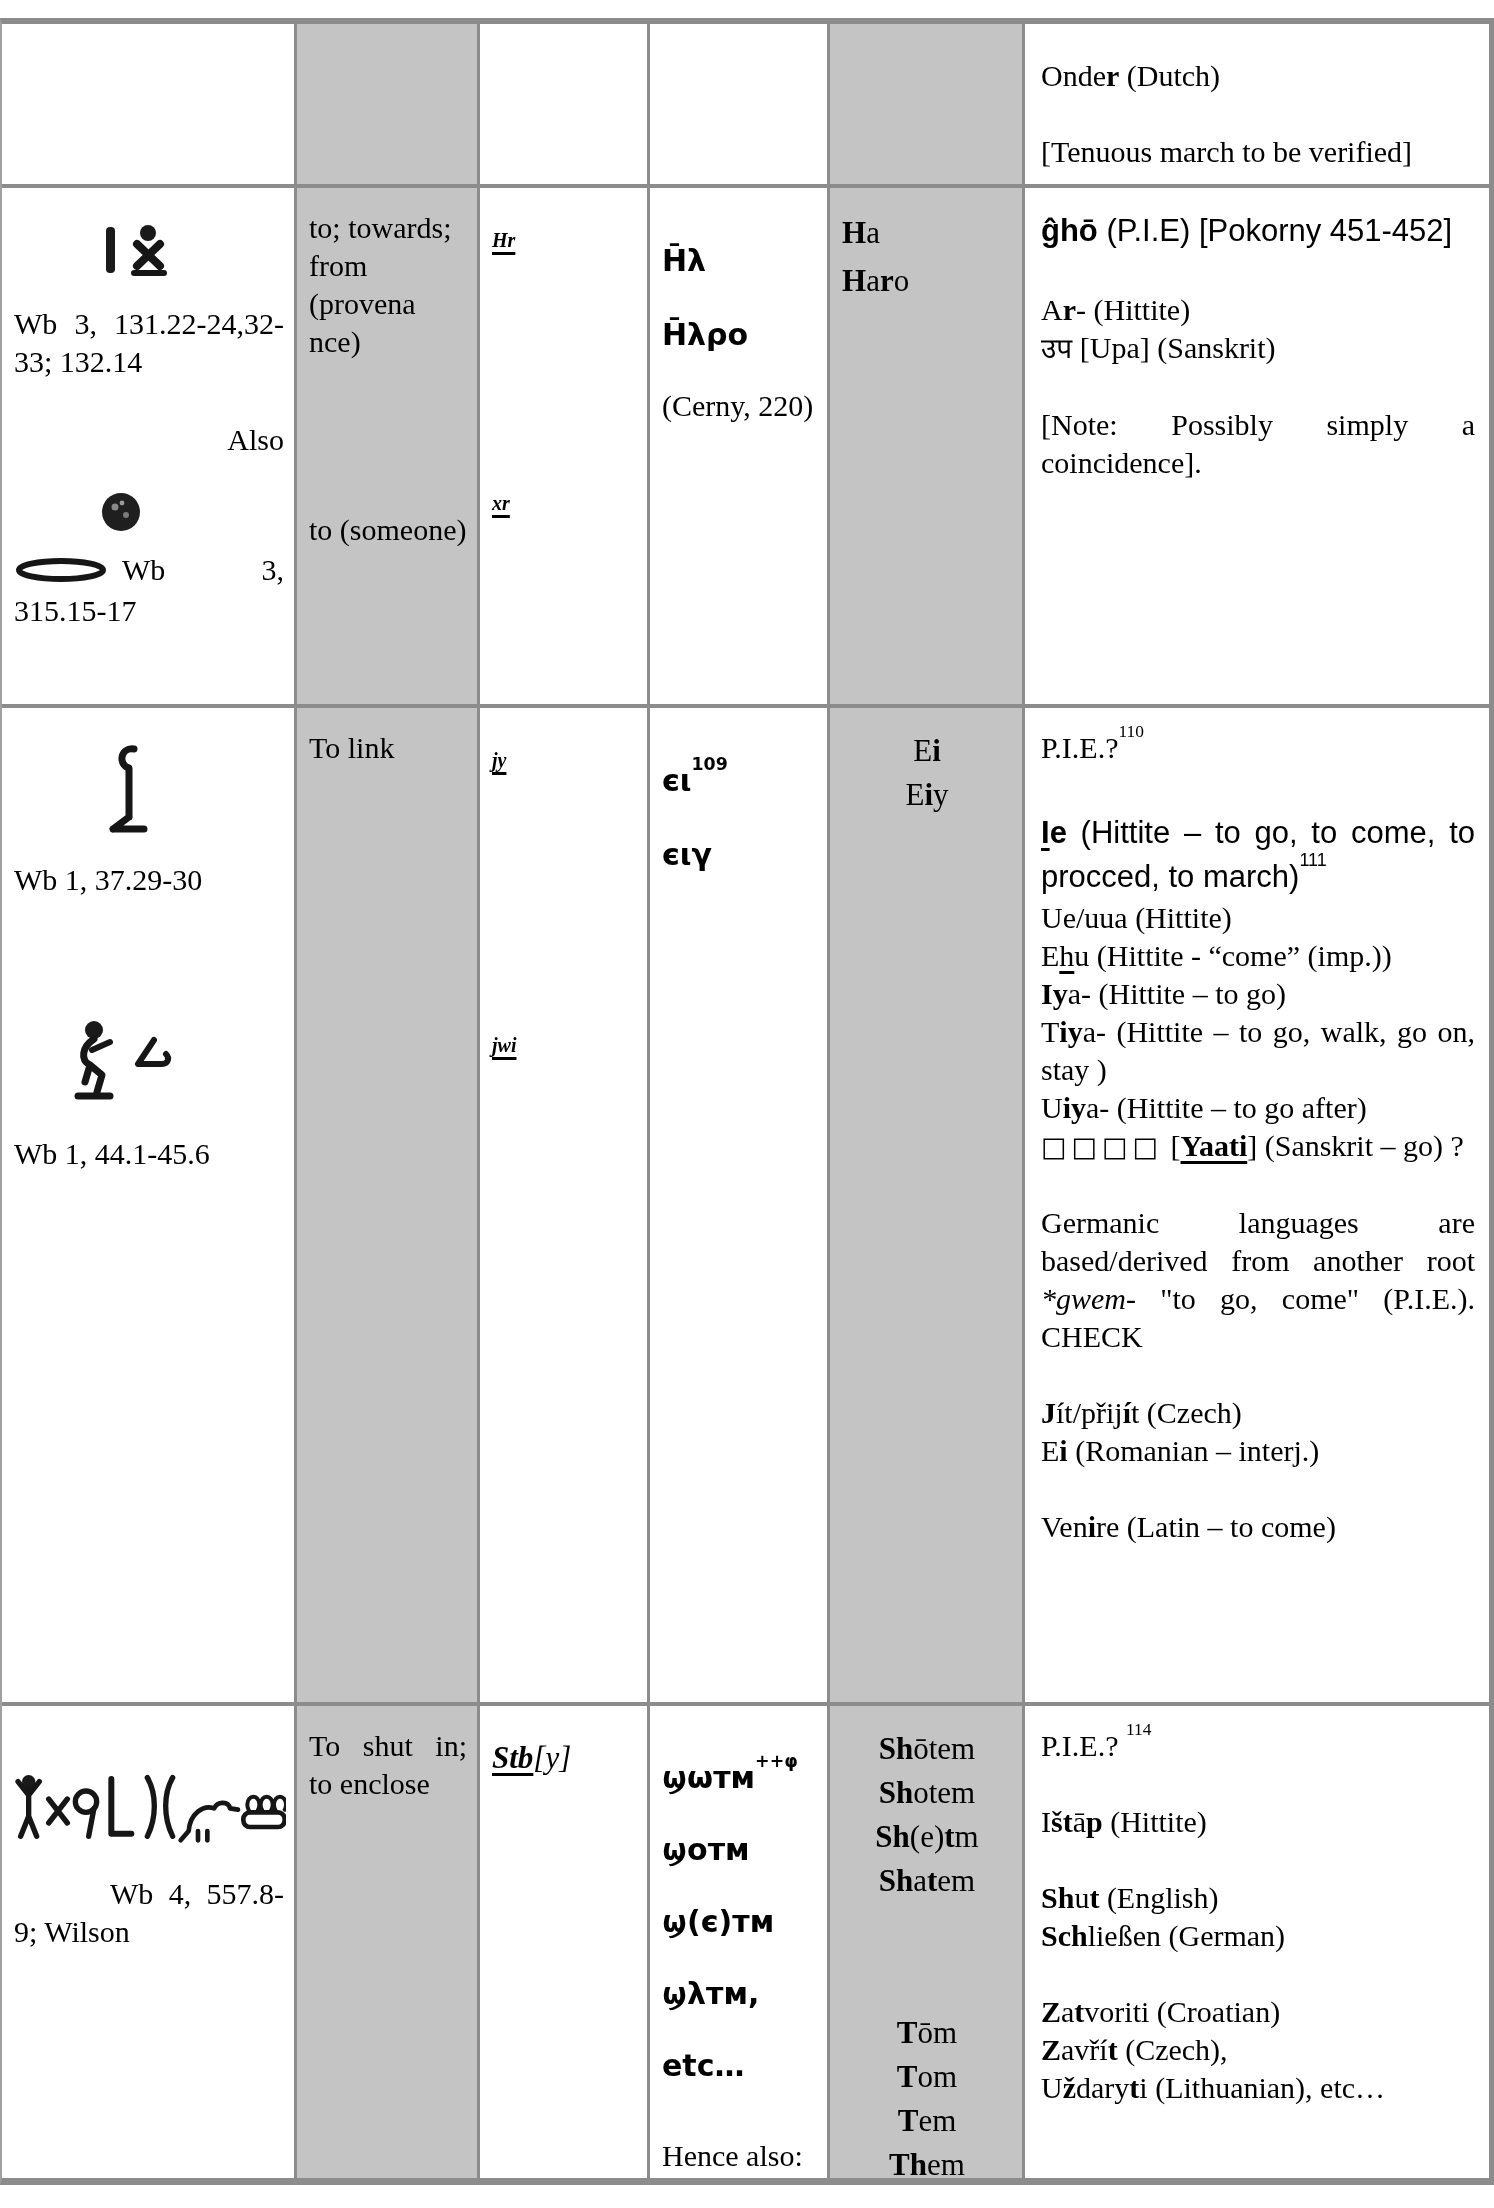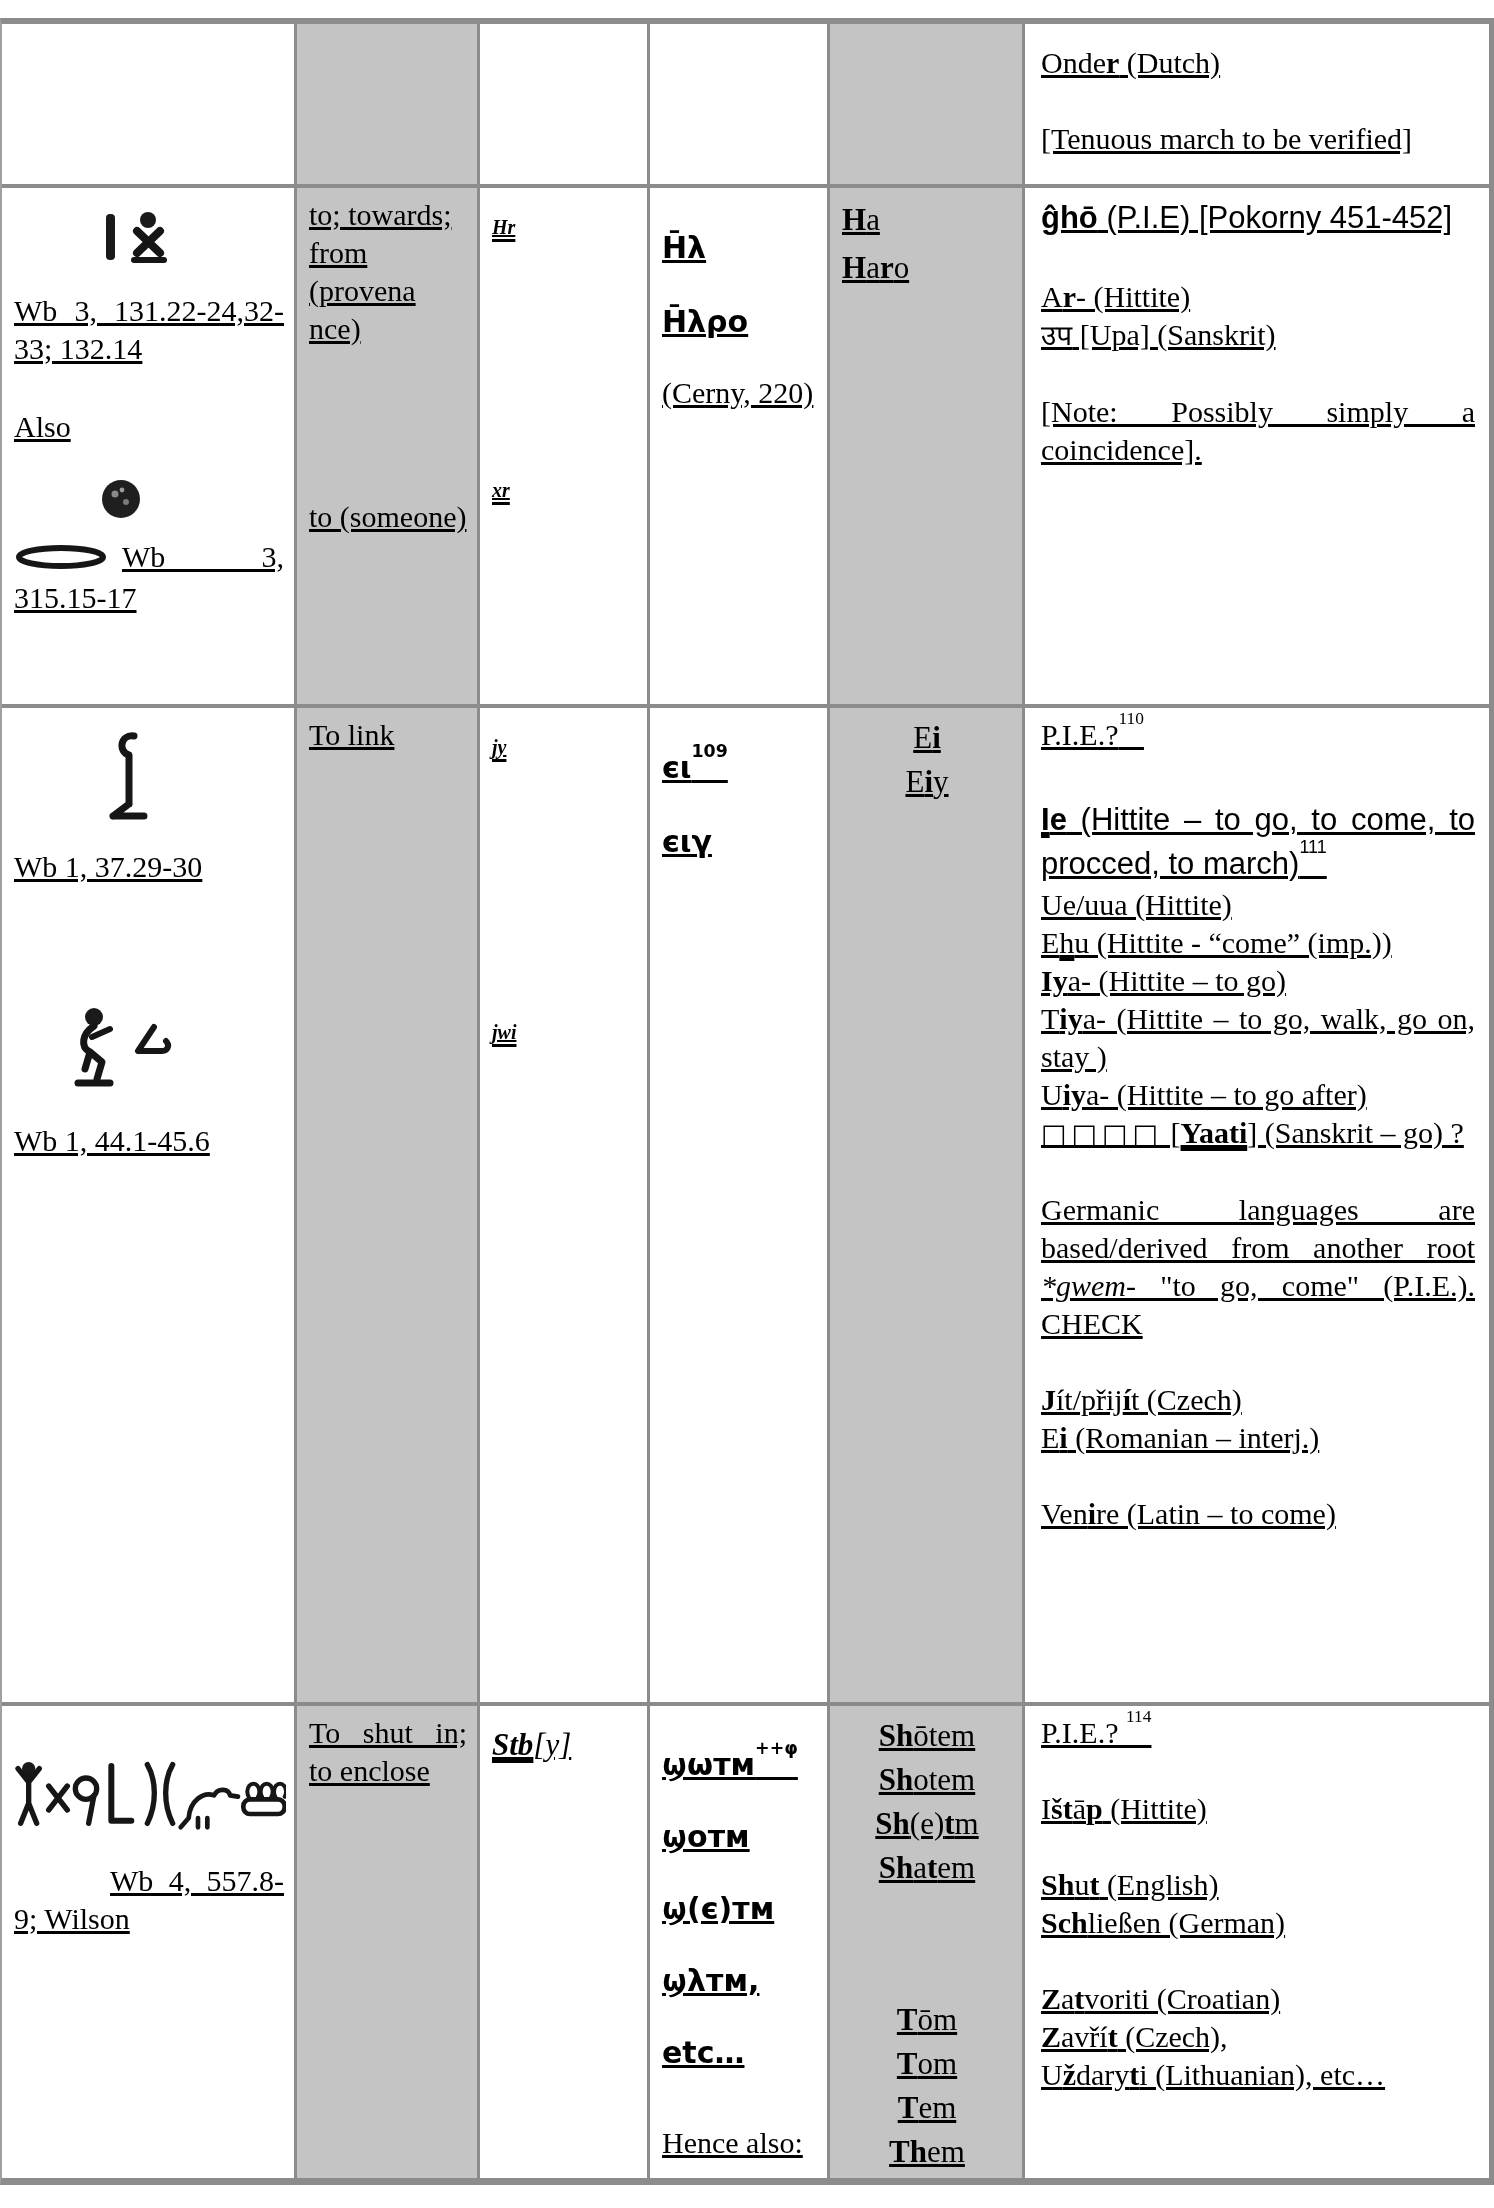--- a/index.html
+++ b/index.html
@@ -5,21 +5,21 @@
   html,body{margin:0;padding:0;background:#ffffff;}
   .page{position:relative;width:1494px;height:2208px;background:#fff;overflow:hidden;
         font-family:"Liberation Serif","DejaVu Serif",serif;color:#000;}
   .tbl{position:absolute;left:0;top:18px;width:1494px;height:2167px;box-sizing:border-box;
        border-top:6px solid #8c8c8c;border-bottom:7px solid #8c8c8c;
        border-left:2px solid #a0a0a0;border-right:5px solid #8c8c8c;
        display:grid;
        grid-template-columns:295px 183px 170px 180px 195px 464px;
        grid-template-rows:164px 520px 998px 472px;}
   .cell{box-sizing:border-box;border-right:3px solid #8c8c8c;border-bottom:4px solid #8c8c8c;
-        padding:8px 10px 8px 12px;overflow:hidden;background:#fff;text-decoration:underline;}
+        padding:21px 10px 8px 12px;overflow:hidden;background:#fff;}
   .cell.lastcol{border-right:none;padding-left:16px;padding-right:14px;}
   .cell.lastrow{border-bottom:none;}
   .gray{background:#c4c4c4;}
   .p{margin:0;font-size:30px;line-height:38px;}
   .j{text-align:justify;}
   .sans{font-family:"Liberation Sans","DejaVu Sans",sans-serif;font-size:31px;line-height:44px;}
   .cop{font-family:"DejaVu Sans","DejaVu Serif",sans-serif;font-weight:bold;
        font-size:30px;line-height:44px;}
   .cop2{line-height:42px;}
   .rom{font-size:31px;line-height:48px;}
@@ -33,21 +33,21 @@
   sup{font-size:0.58em;line-height:0;position:relative;top:-0.55em;}
   .sp{height:38px;margin:0;}
   .sp2{height:44px;margin:0;}
   .sph{height:20px;margin:0;}
   .dev{font-family:"DejaVu Sans",sans-serif;font-size:28px;}
   .tofu{letter-spacing:5px;font-family:"DejaVu Sans",sans-serif;font-size:27px;}
   .g{margin:0;}
   .gi{display:inline-block;vertical-align:middle;margin-right:14px;}
   svg.hg{stroke:#161616;fill:none;stroke-linecap:round;stroke-linejoin:round;}
   .mt150{margin-top:150px;} .mt225{margin-top:225px;} .mt247{margin-top:247px;}
-  .mt115{margin-top:115px;} .mt40{margin-top:40px;} .mt30{margin-top:30px;}
+  .mt115{margin-top:115px;} .mt40{margin-top:40px;text-align:right;} .mt30{margin-top:30px;}
   .mt25{margin-top:25px;} .mt20{margin-top:20px;} .mt12{margin-top:12px;}
   .ind{ text-indent:96px;}
   .glyphpad{padding-left:84px;}
 </style>
 </head>
 <body>
 
 <div class="page">
   <div class="tbl">
 

